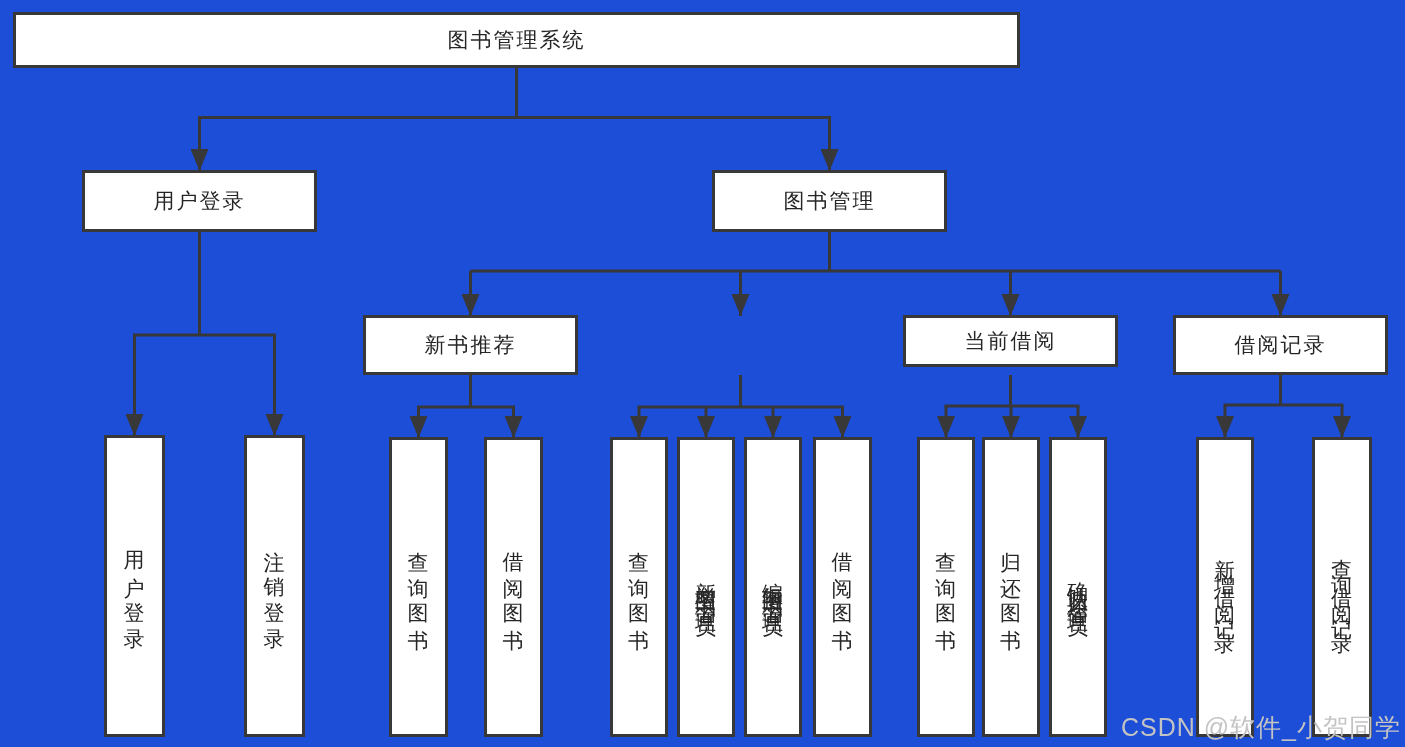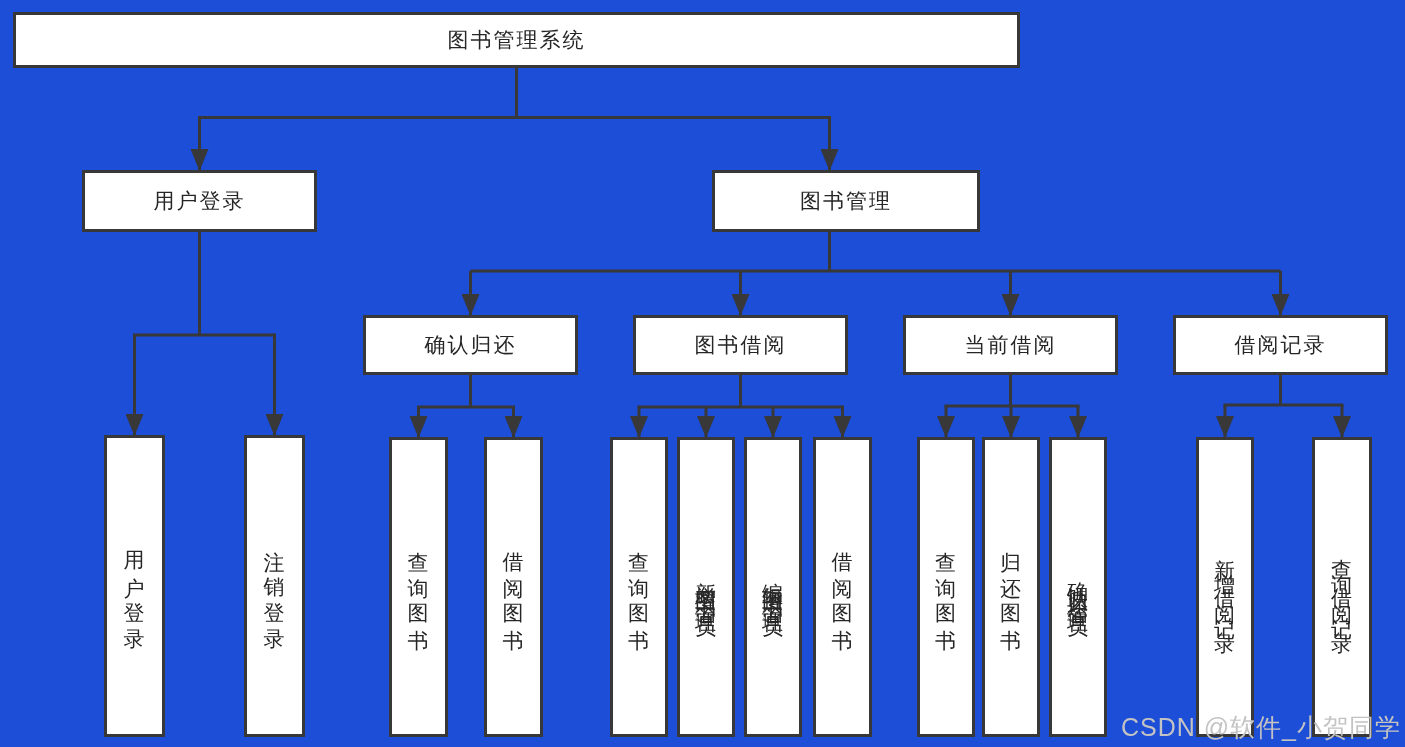--- a/index.html
+++ b/index.html
@@ -67,25 +67,24 @@
     <line x1="946" y1="406" x2="946" y2="438" marker-end="url(#ah)"></line>
     <line x1="1011" y1="406" x2="1011" y2="438" marker-end="url(#ah)"></line>
     <line x1="1078" y1="406" x2="1078" y2="438" marker-end="url(#ah)"></line>
     <line x1="1225" y1="405" x2="1225" y2="438" marker-end="url(#ah)"></line>
     <line x1="1342" y1="405" x2="1342" y2="438" marker-end="url(#ah)"></line>
   </svg>
 
   <div class="box" style="left:13px;top:12px;width:1007px;height:56px;">图书管理系统</div>
 
   <div class="box" style="left:82px;top:170px;width:235px;height:62px;">用户登录</div>
-  <div class="box" style="left:712px;top:170px;width:268px;height:62px;">图书管理</div>
+  <div class="box" style="left:712px;top:170px;width:235px;height:62px;">图书管理</div>
 
-  <div class="box" style="left:363px;top:315px;width:215px;height:60px;">确认归还</div>
-  <div class="box" style="left:633px;top:315px;width:215px;height:60px;">图书借阅</div>
-  <div class="box" style="left:903px;top:315px;width:215px;height:60px;">当前借阅</div>
+  <div class="box" style="left:363px;top:315px;width:215px;height:60px;">新书推荐</div>
+  <div class="box" style="left:903px;top:315px;width:215px;height:52px;">当前借阅</div>
   <div class="box" style="left:1173px;top:315px;width:215px;height:60px;text-align:right;">借阅记录</div>
 
   <div class="box leaf sp4" style="left:104px;top:435px;width:61px;height:302px;">用户登录</div>
   <div class="box leaf sp4" style="left:244px;top:435px;width:61px;height:302px;">注销登录</div>
 
   <div class="box leaf sp4" style="left:389px;top:437px;width:59px;height:300px;">查询图书</div>
   <div class="box leaf sp4" style="left:484px;top:437px;width:59px;height:300px;">借阅图书</div>
 
   <div class="box leaf sp4" style="left:610px;top:437px;width:58px;height:300px;">查询图书</div>
   <div class="box leaf sp9" style="left:677px;top:437px;width:58px;height:300px;">新增图书（管理员）</div>

